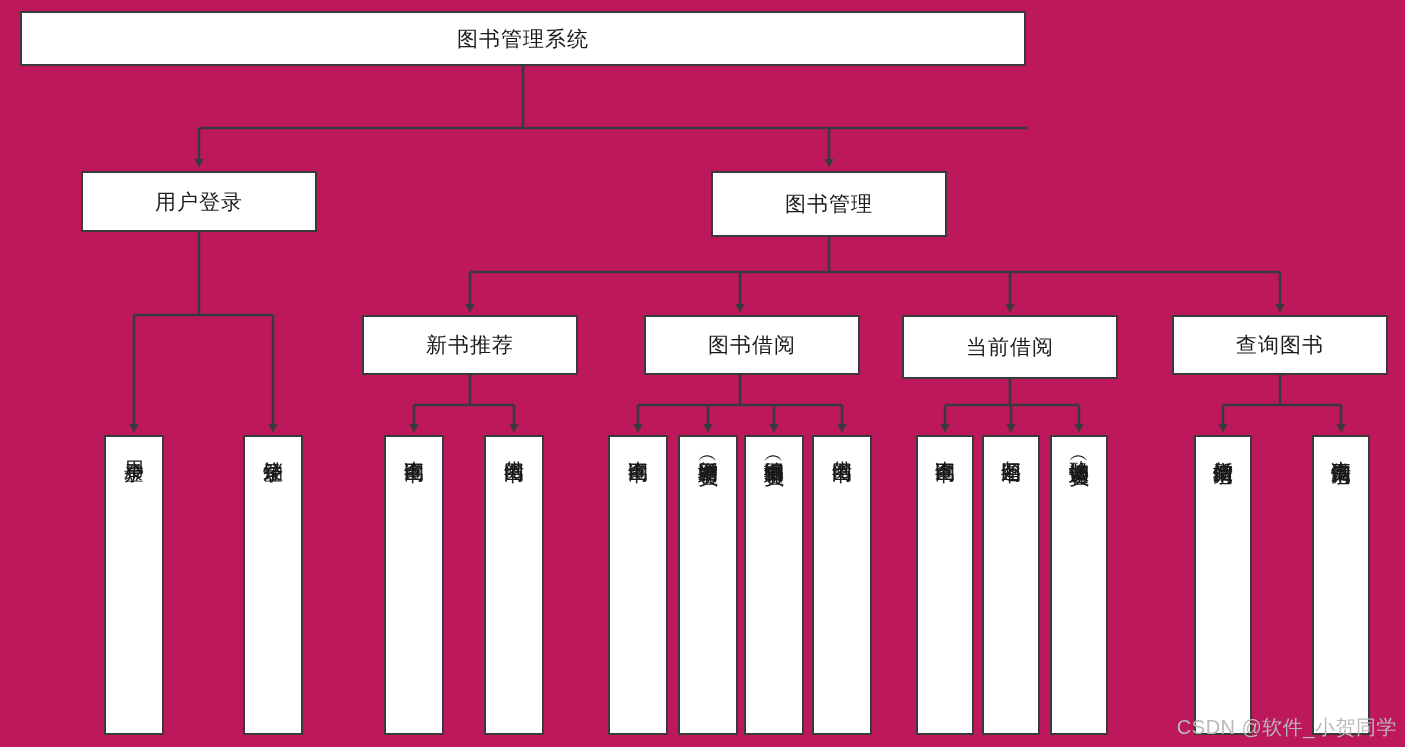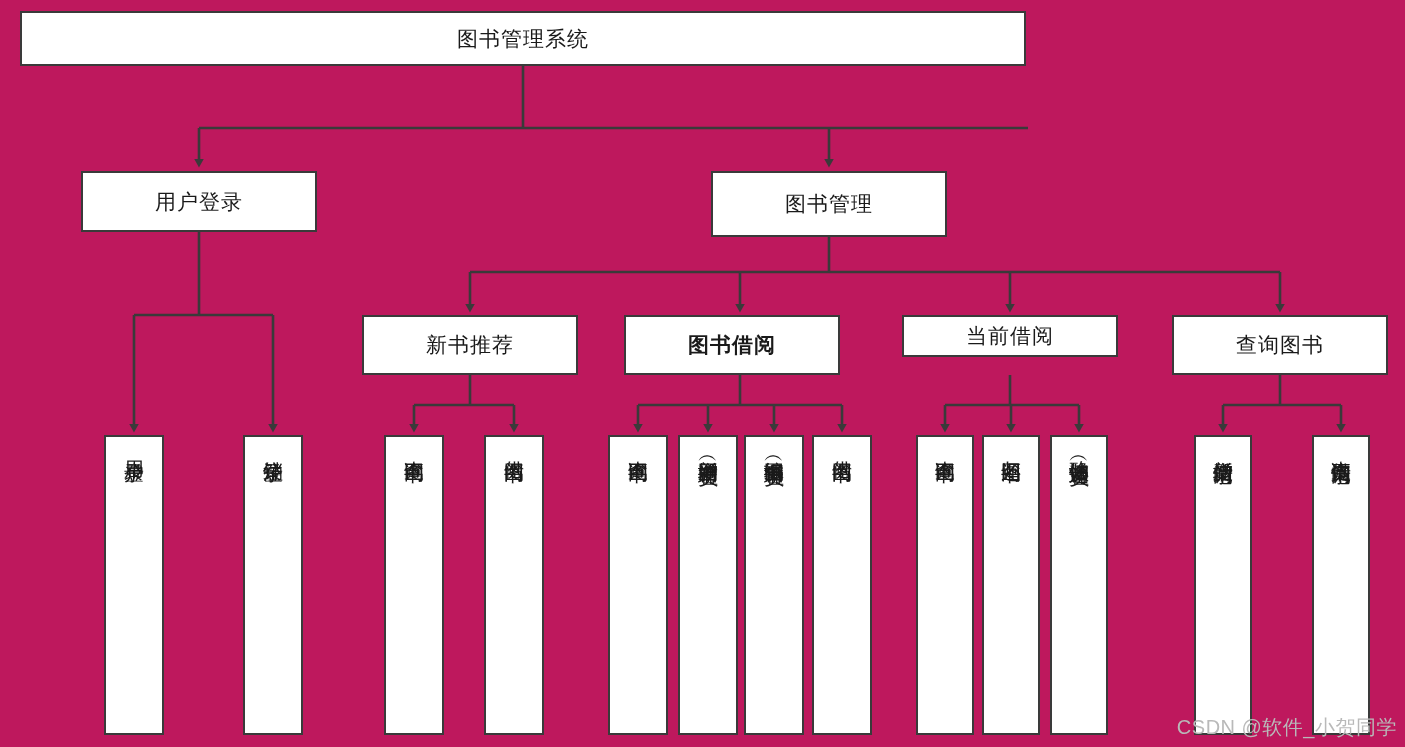--- a/index.html
+++ b/index.html
@@ -128,24 +128,24 @@
   <div class="node h" style="left:81px; top:171px; width:236px; height:61px;">
     <span>用户登录</span>
   </div>
   <div class="node h" style="left:711px; top:171px; width:236px; height:66px;">
     <span>图书管理</span>
   </div>
 
   <div class="node h" style="left:362px; top:315px; width:216px; height:60px;text-align:right;">
     <span>新书推荐</span>
   </div>
-  <div class="node h" style="left:624px; top:315px; width:216px; height:60px;font-weight:bold;">
+  <div class="node h" style="left:644px; top:315px; width:216px; height:60px;">
     <span>图书借阅</span>
   </div>
-  <div class="node h" style="left:902px; top:315px; width:216px; height:42px;">
+  <div class="node h" style="left:902px; top:315px; width:216px; height:64px;">
     <span>当前借阅</span>
   </div>
   <div class="node h" style="left:1172px; top:315px; width:216px; height:60px;">
     <span>查询图书</span>
   </div>
 
   <div class="node v" style="left:104px; top:435px; width:60px; height:300px;">
     <span class="vtext">用户登录</span>
   </div>
   <div class="node v" style="left:243px; top:435px; width:60px; height:300px;">

